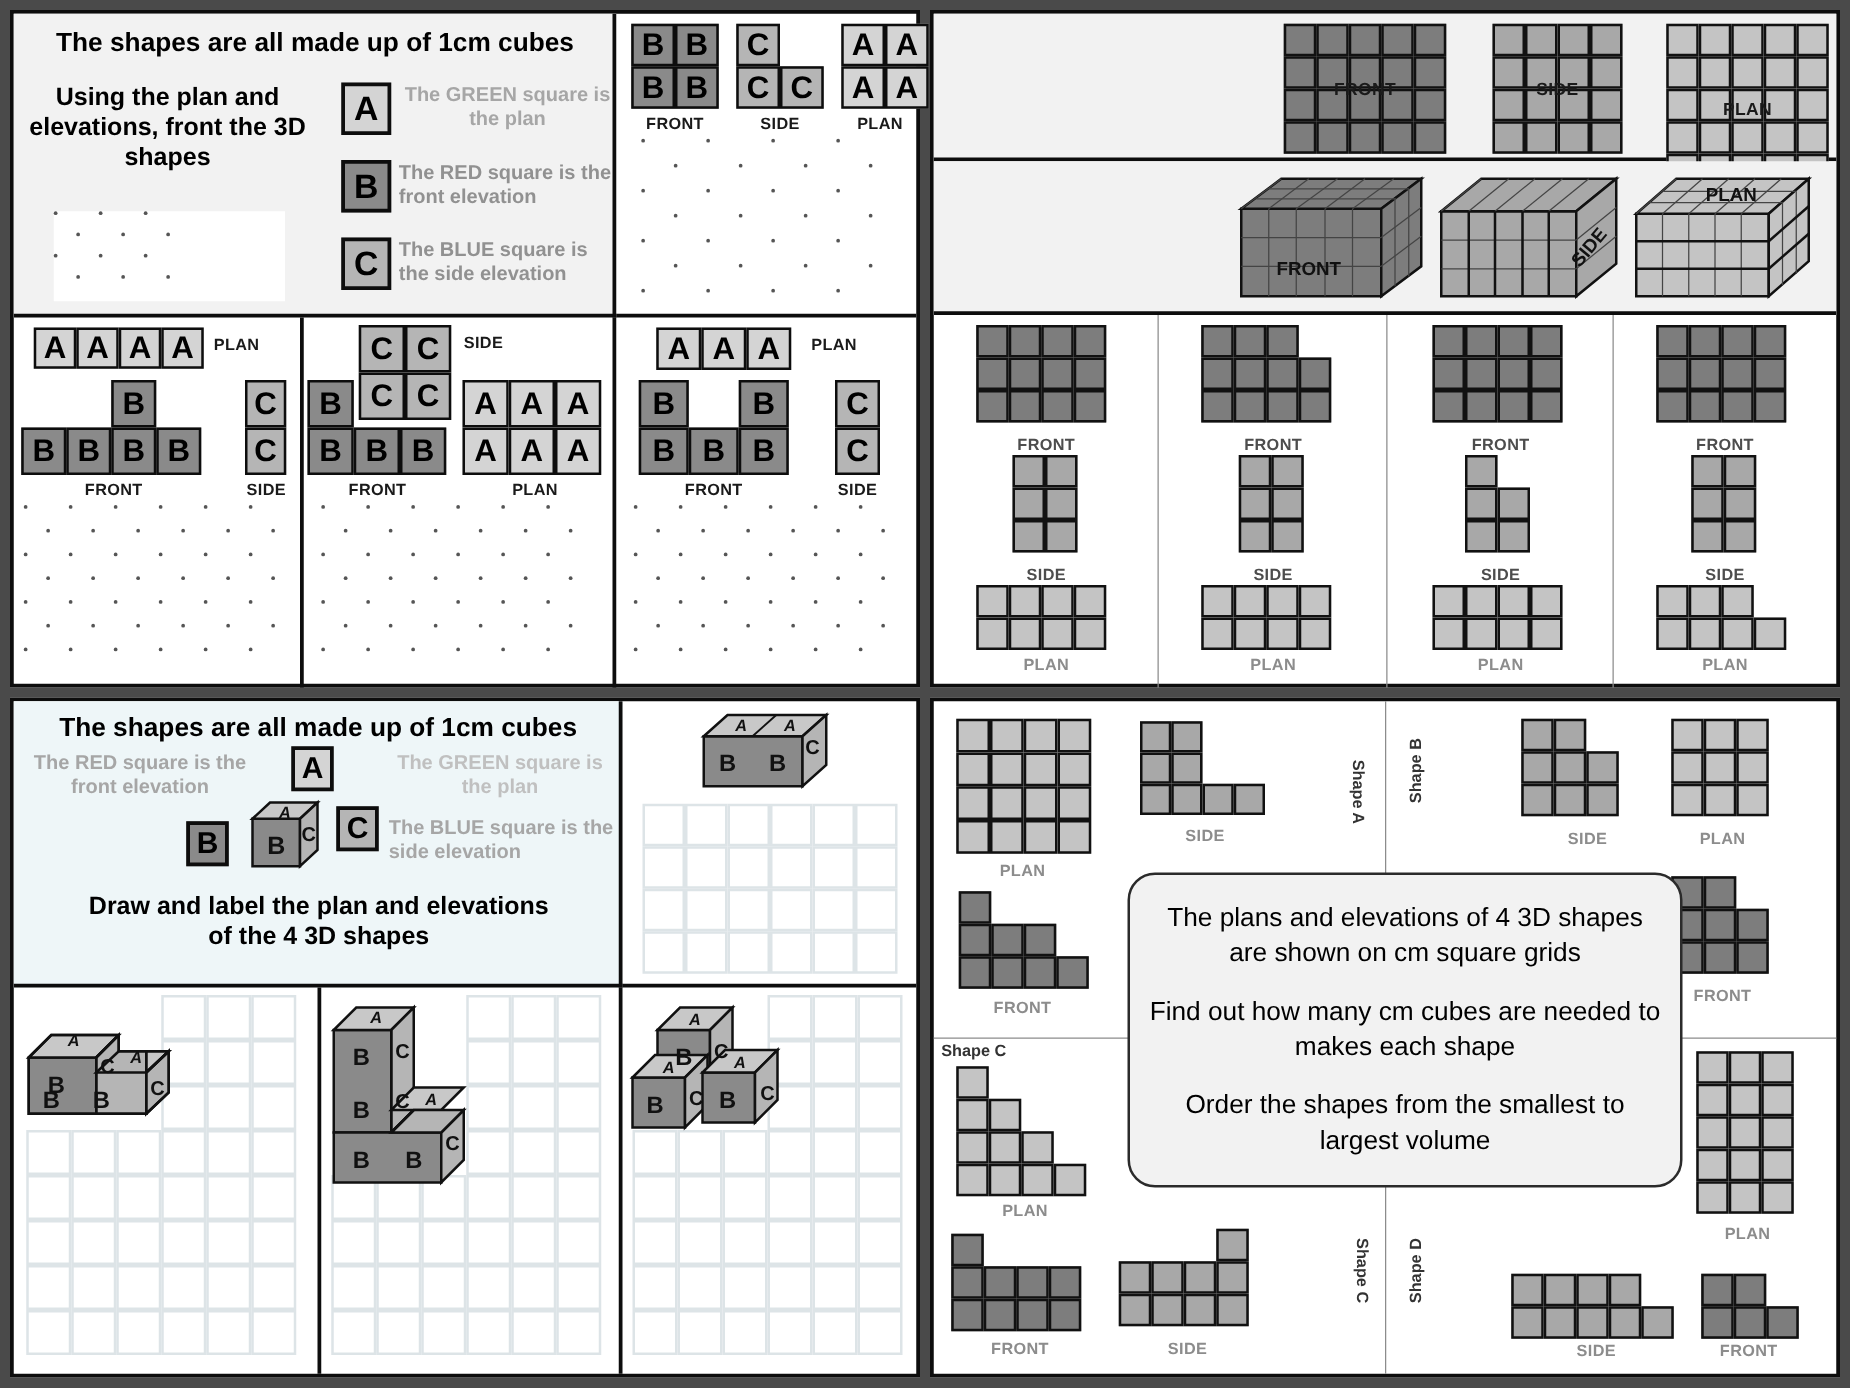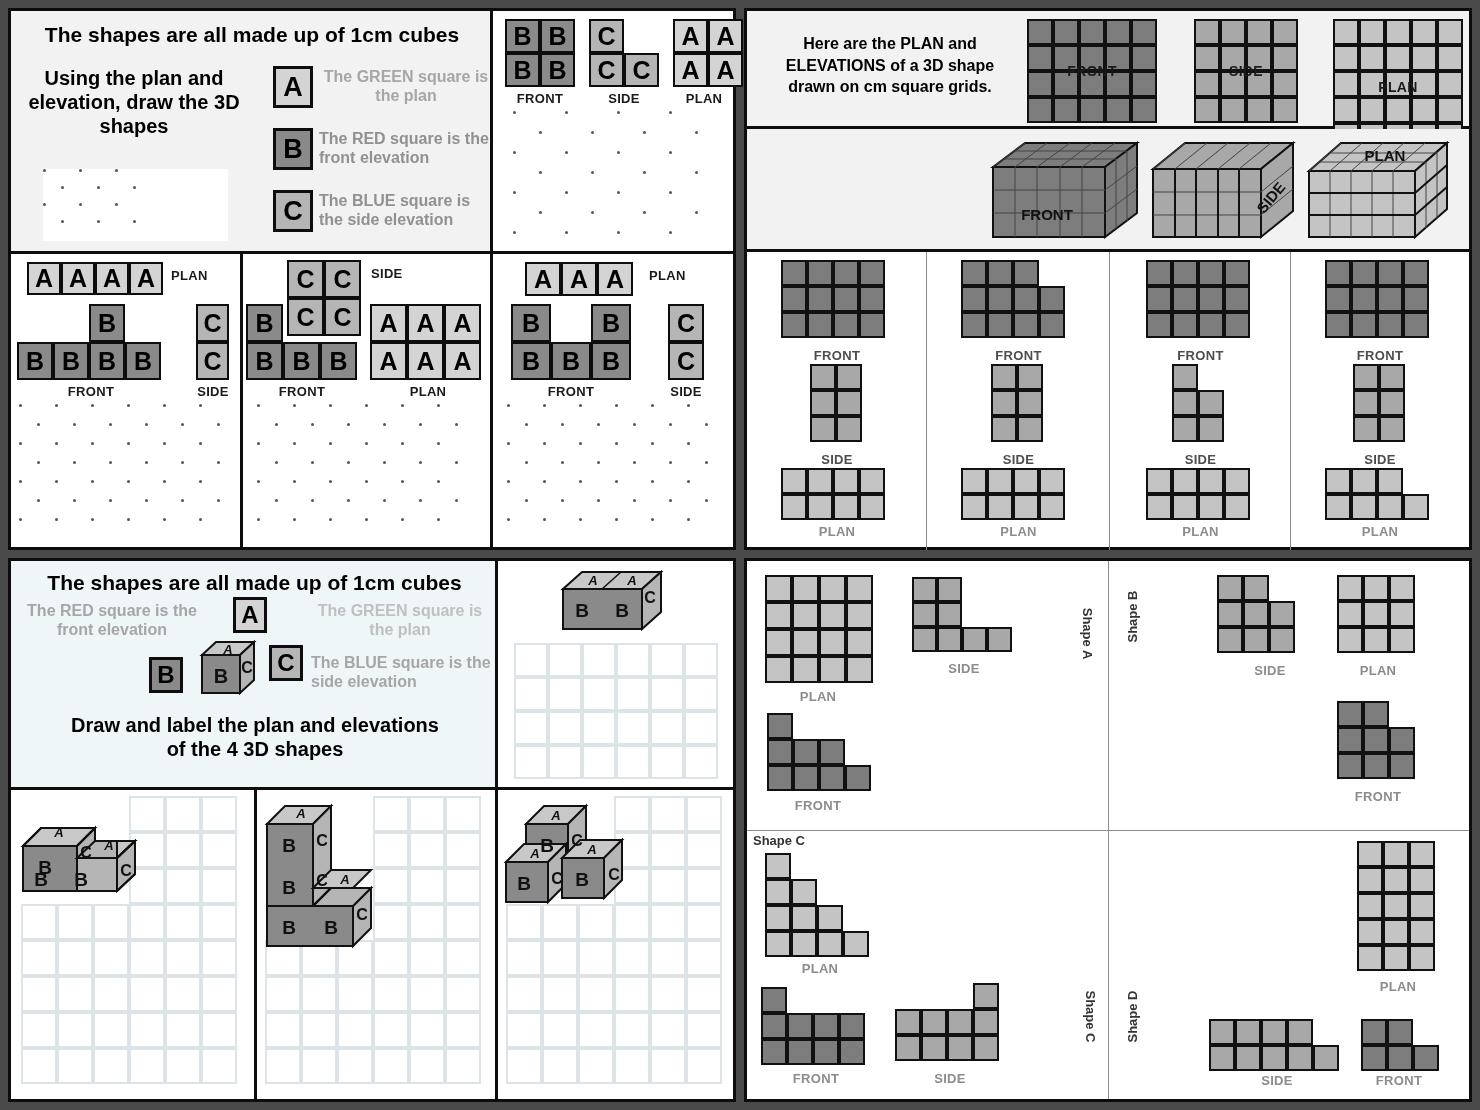--- a/index.html
+++ b/index.html
@@ -81,21 +81,21 @@
 </style>
 </head>
 <body>
 
 <div class="sheet">
 
   <div class="quad" id="q-tl">
 
     <div class="cell hdr bdr-b bdr-r" style="left:0;top:0;width:482px;height:243px;">
       <div class="title" style="position:absolute;left:10px;top:12px;width:462px;">The shapes are all made up of 1cm cubes</div>
-      <div class="subtitle" style="position:absolute;left:12px;top:55px;width:222px;">Using the plan and elevation, draw the 3D shapes</div>
+      <div class="subtitle" style="position:absolute;left:12px;top:55px;width:222px;">Using the plan and elevations, front the 3D shapes</div>
 
       <div style="position:absolute;left:32px;top:158px;width:185px;height:72px;background:#fff;">
         <div class="dots" id="dots-mini" style="left:0;top:0;width:185px;height:72px;">
             <span style="left: 0px; top: 0px;"></span>
             <span style="left: 36px; top: 0px;"></span>
             <span style="left: 72px; top: 0px;"></span>
             <span style="left: 18px; top: 17px;"></span>
             <span style="left: 54px; top: 17px;"></span>
             <span style="left: 90px; top: 17px;"></span>
             <span style="left: 0px; top: 34px;"></span>
@@ -364,21 +364,20 @@
           <span style="left: 108px; top: 114px;"></span>
           <span style="left: 144px; top: 114px;"></span>
           <span style="left: 180px; top: 114px;"></span>
         </div>
     </div>
   </div>
 
   <div class="quad" id="q-tr">
 
     <div class="cell hdr bdr-b" style="left:0;top:0;width:722px;height:118px;">
-      <div class="instr" style="position:absolute;left:18px;top:22px;width:250px;font-size:16px;">Here are the PLAN and ELEVATIONS of a 3D shape drawn on cm square grids.</div>
       <div id="tr-intro-front" style="position:absolute;left:280px;top:8px;">
           <div class="gcell gFRONT" style="left: 0px; top: 0px; width: 26px; height: 26px;"></div>
           <div class="gcell gFRONT" style="left: 26px; top: 0px; width: 26px; height: 26px;"></div>
           <div class="gcell gFRONT" style="left: 52px; top: 0px; width: 26px; height: 26px;"></div>
           <div class="gcell gFRONT" style="left: 78px; top: 0px; width: 26px; height: 26px;"></div>
           <div class="gcell gFRONT" style="left: 104px; top: 0px; width: 26px; height: 26px;"></div>
           <div class="gcell gFRONT" style="left: 0px; top: 26px; width: 26px; height: 26px;"></div>
           <div class="gcell gFRONT" style="left: 26px; top: 26px; width: 26px; height: 26px;"></div>
           <div class="gcell gFRONT" style="left: 52px; top: 26px; width: 26px; height: 26px;"></div>
           <div class="gcell gFRONT" style="left: 78px; top: 26px; width: 26px; height: 26px;"></div>
@@ -1145,14 +1144,19 @@
           <div class="gcell gFRONT" style="left: 0px; top: 0px; width: 26px; height: 26px;"></div>
           <div class="gcell gFRONT" style="left: 26px; top: 0px; width: 26px; height: 26px;"></div>
           <div class="gcell gFRONT" style="left: 0px; top: 26px; width: 26px; height: 26px;"></div>
           <div class="gcell gFRONT" style="left: 26px; top: 26px; width: 26px; height: 26px;"></div>
           <div class="gcell gFRONT" style="left: 52px; top: 26px; width: 26px; height: 26px;"></div>
         </div>
       <div class="lbl-grey" style="position:absolute;left:248px;top:242px;width:84px;text-align:center;">FRONT</div>
     </div>
   </div>
 
+  <div id="callout">
+    <p>The plans and elevations of 4 3D shapes are shown on cm square grids</p>
+    <p>Find out how many cm cubes are needed to makes each shape</p>
+    <p>Order the shapes from the smallest to largest volume</p>
+  </div>
 
 </div>
 
 </body></html>

